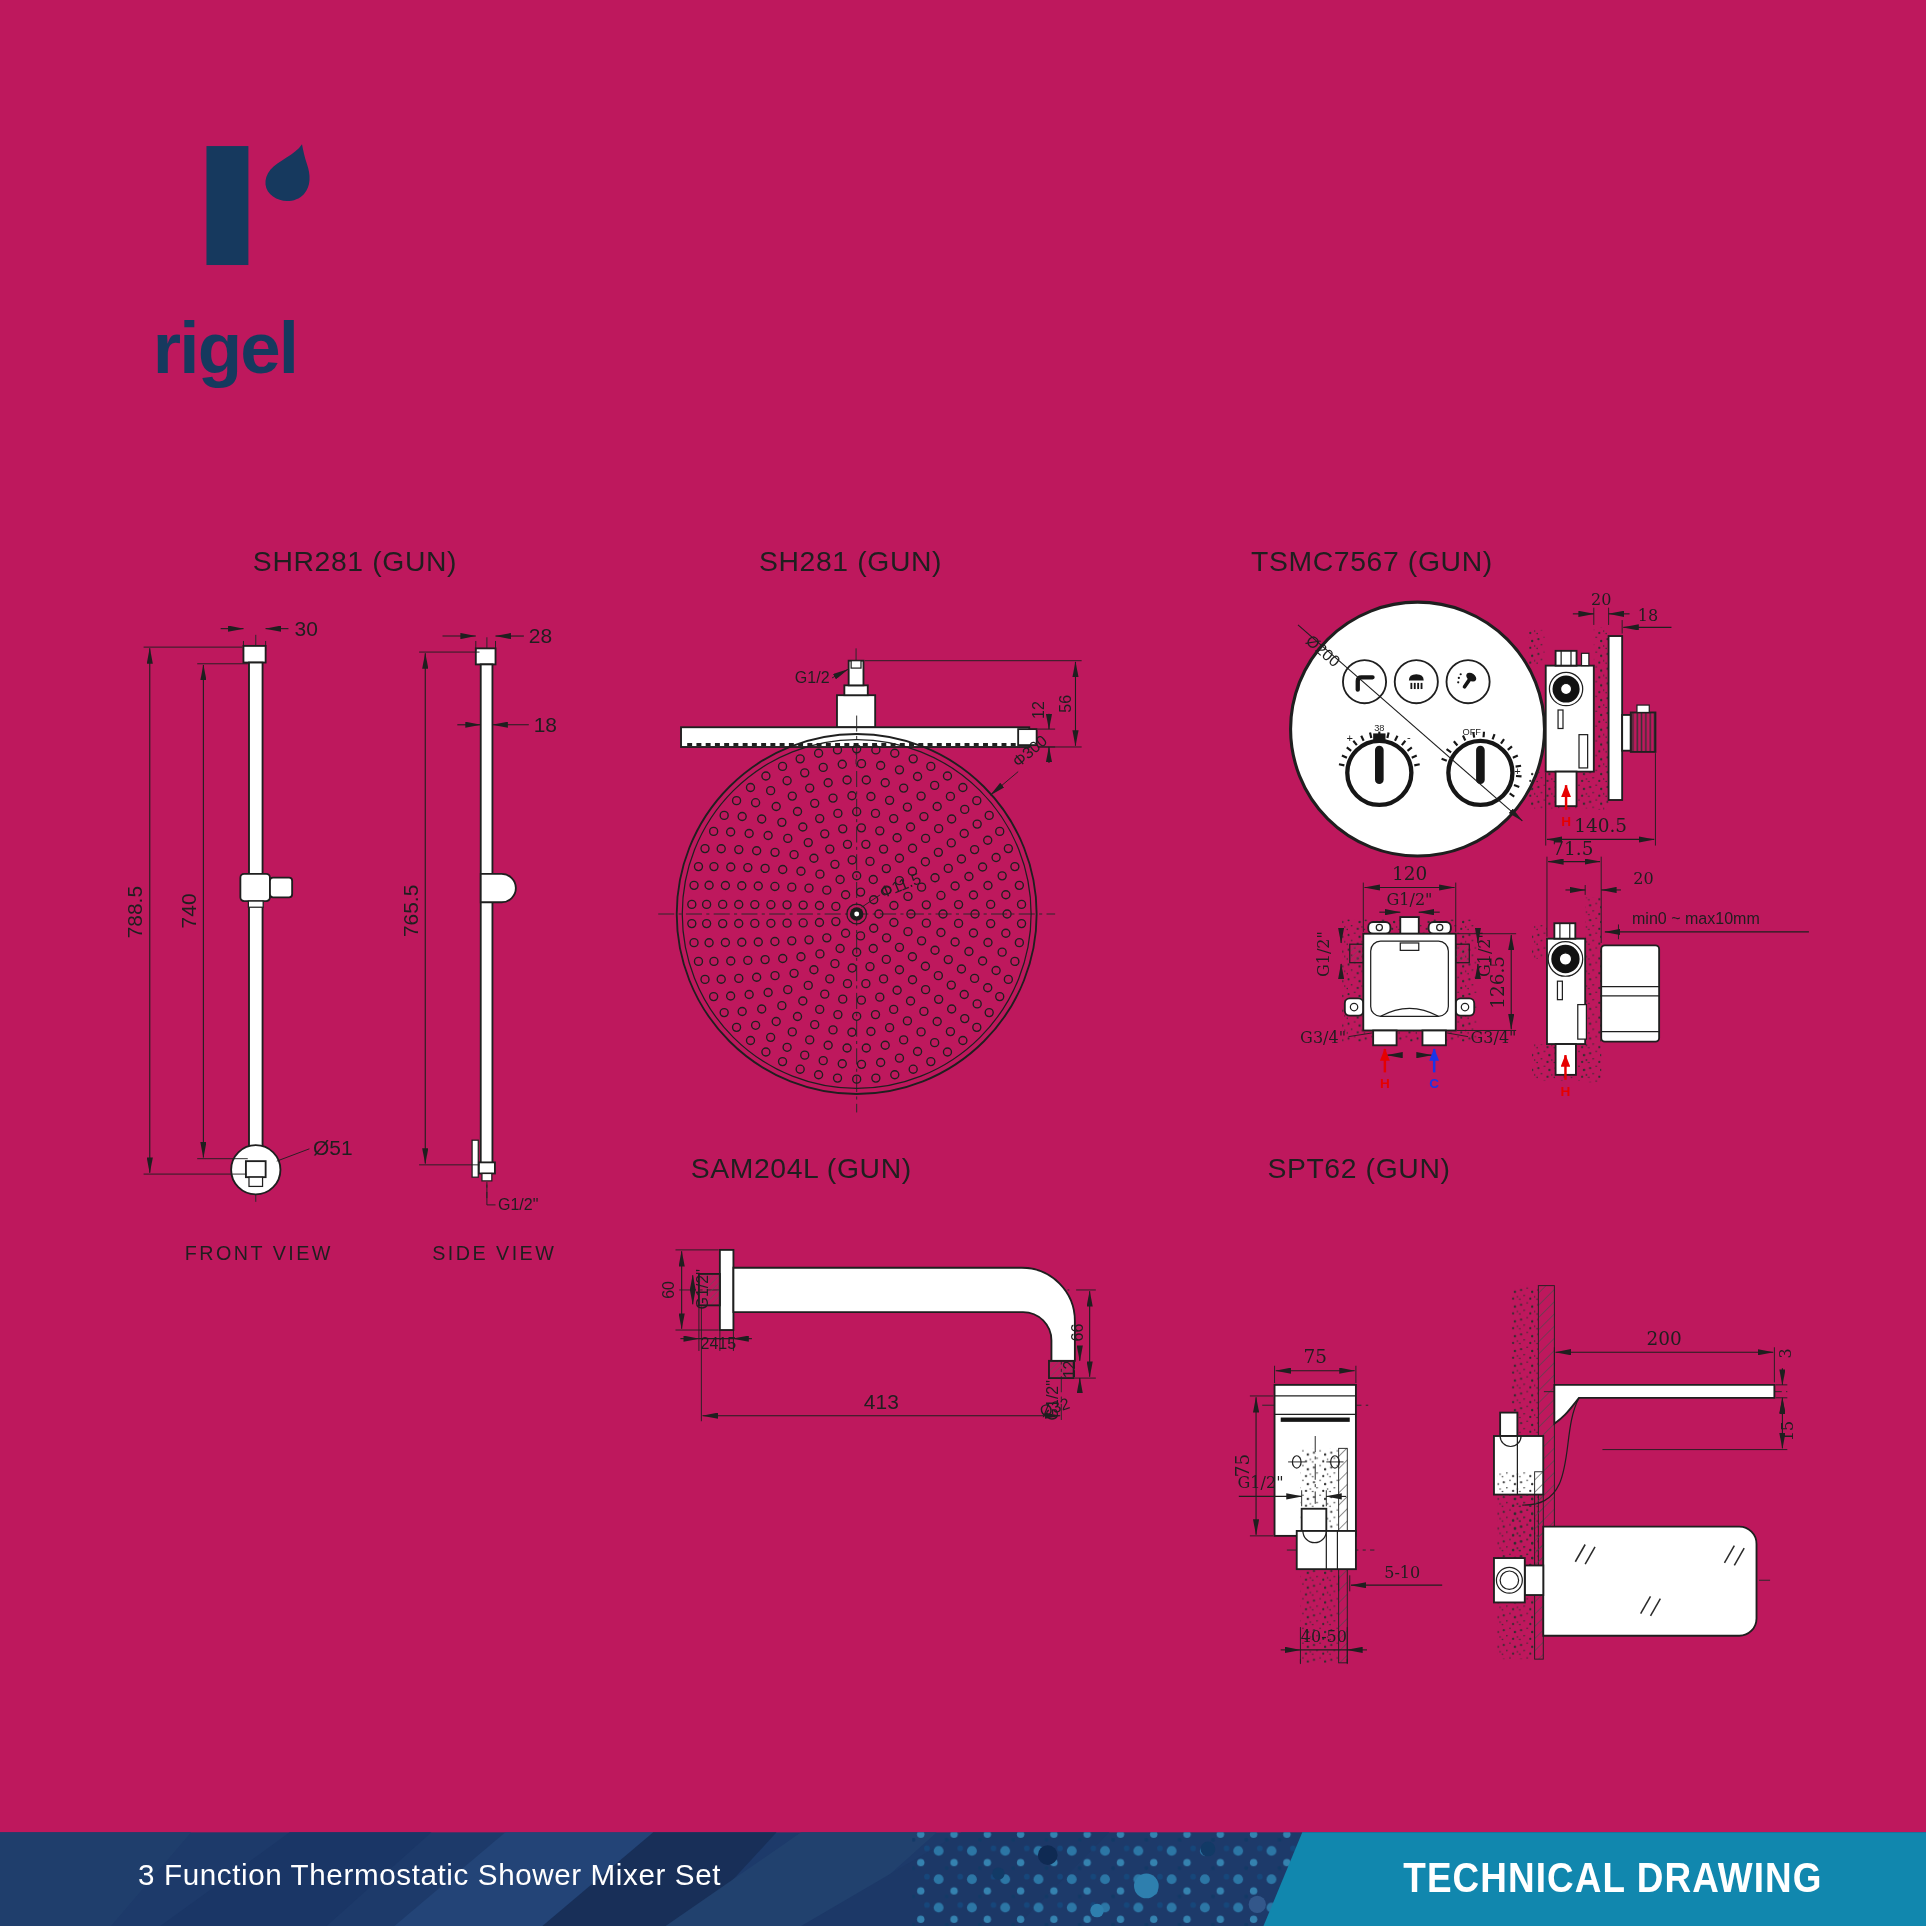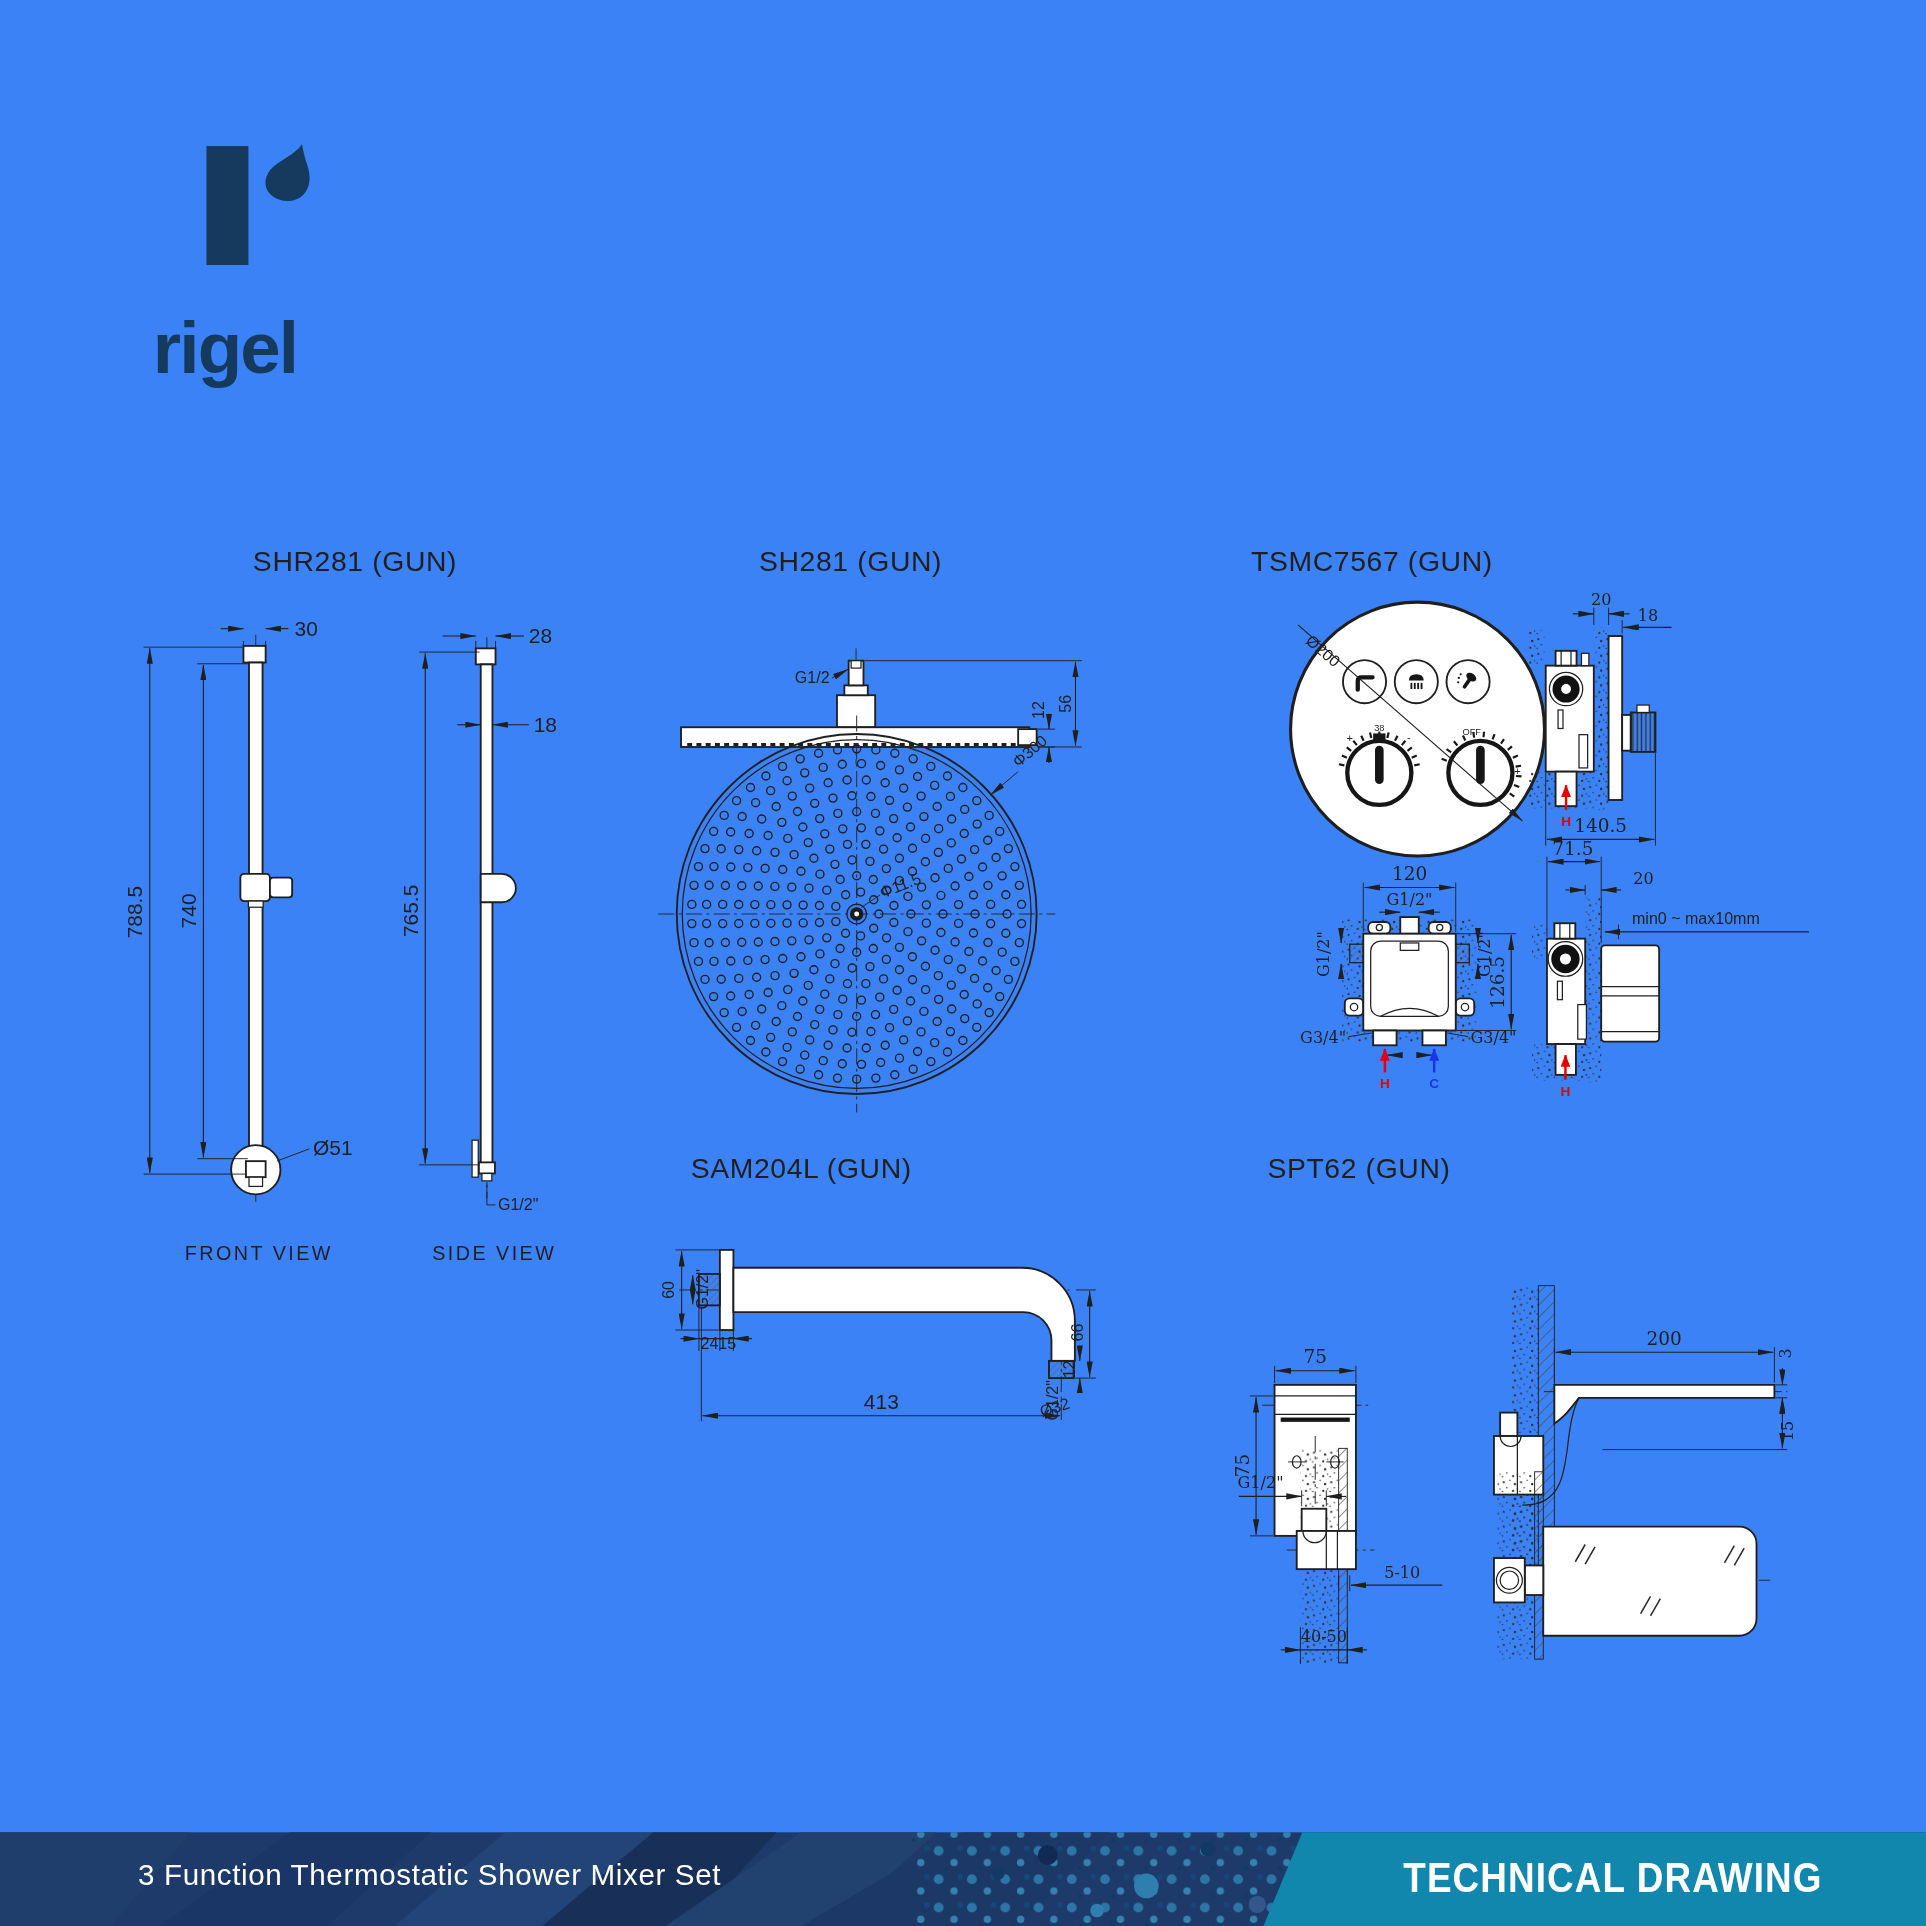--- a/index.html
+++ b/index.html
@@ -1,17 +1,17 @@
 <!DOCTYPE html>
 <html style="font-size:10px"><head>
 <meta charset="utf-8">
 <title>Technical Drawing</title>
 <style>
   html,body{margin:0;padding:0;background:#ffffff;}
-  #page{position:relative;width:1926px;height:1926px;background:#3b82f6;overflow:hidden;
+  #page{position:relative;width:1926px;height:1926px;background:#be185d;overflow:hidden;
         font-family:"Liberation Sans", sans-serif;}
   svg{position:absolute;left:0;top:0;}
   
   .ol{stroke:#1f1f1f;stroke-width:3;fill:none;}
   .ol2{stroke:#1f1f1f;stroke-width:2;fill:none;}
   .olw{stroke:#1f1f1f;stroke-width:3;fill:#ffffff;}
   .ol2w{stroke:#1f1f1f;stroke-width:2;fill:#ffffff;}
   .dim{stroke:#1f1f1f;stroke-width:1.8;fill:none;}
   .ext{stroke:#1f1f1f;stroke-width:1.5;fill:none;}
   .cl{stroke:#2a2a2a;stroke-width:1.6;fill:none;stroke-dasharray:26 7 5 7;}

